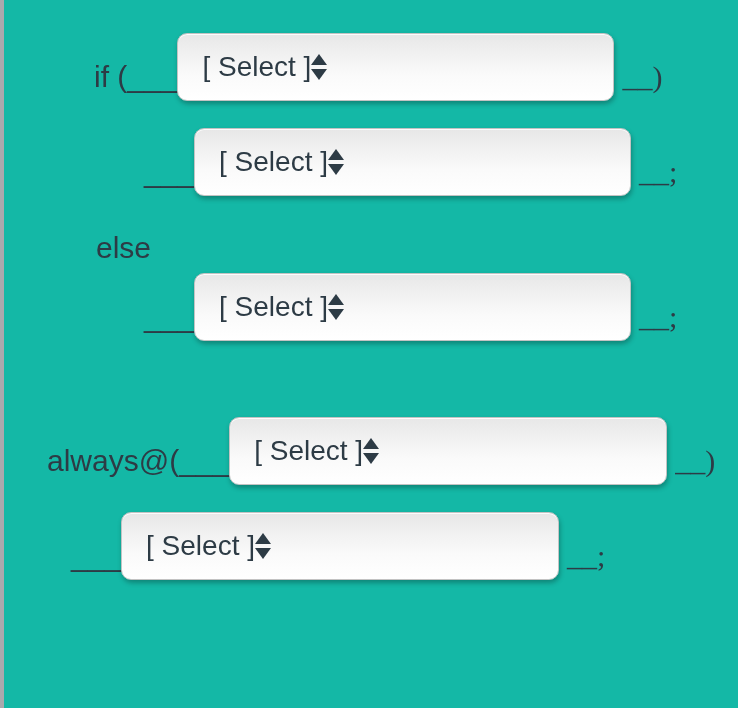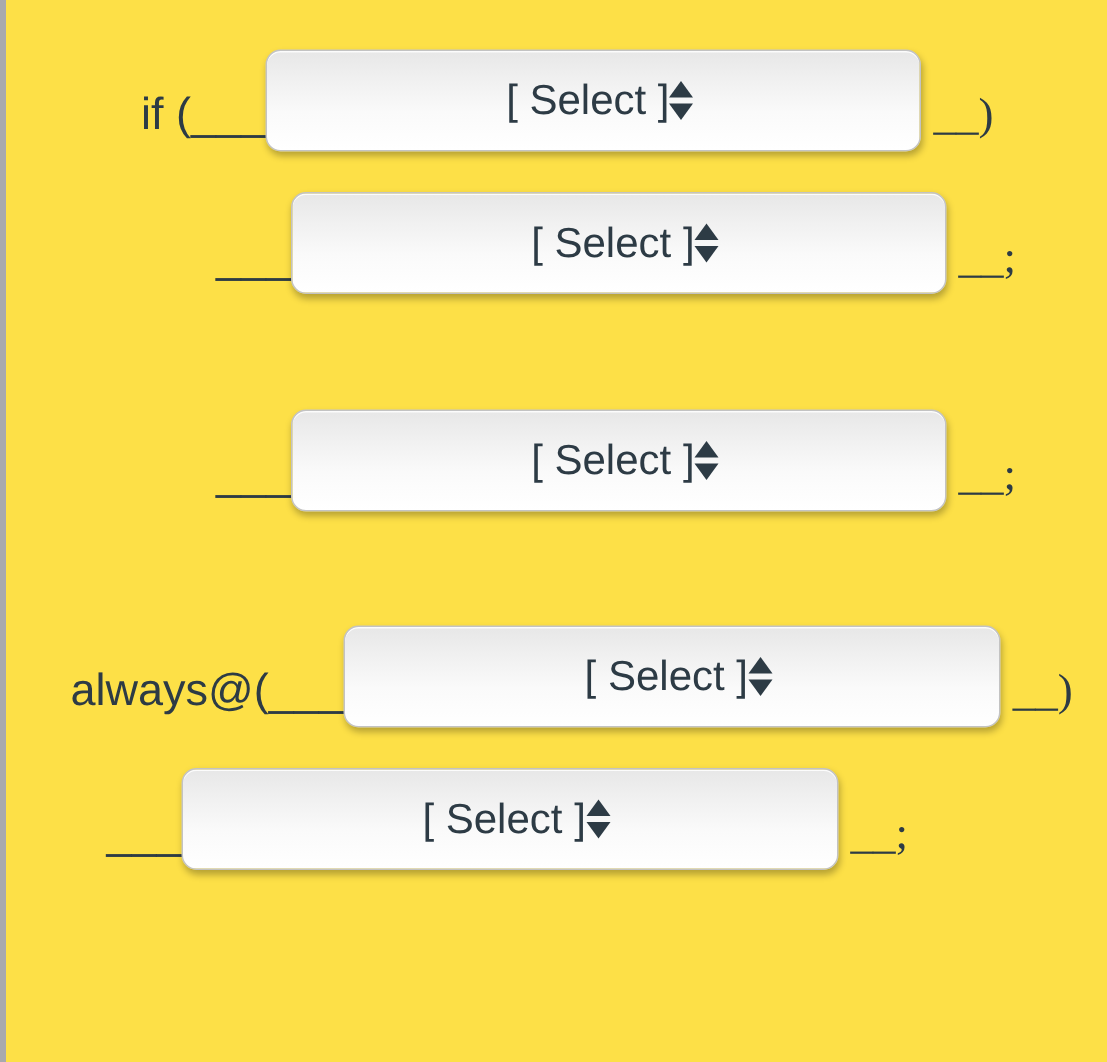--- a/index.html
+++ b/index.html
@@ -8,21 +8,21 @@
     background: #ffffff;
     font-family: "Liberation Sans", sans-serif;
     color: #2d3b45;
     overflow: hidden;
   }
   .panel {
     position: relative;
     width: 738px; height: 708px;
     box-sizing: border-box;
     border-left: 4px solid #a9a9ad;
-    background: #fde047;
+    background: #14b8a6;
   }
   .row {
     position: absolute;
     display: flex;
     align-items: flex-end;
     white-space: pre;
   }
   .code {
     font-size: 30px;
     line-height: 36px;
@@ -33,21 +33,21 @@
   .suffix { margin-left: 8px; font-family: Liberation Serif, serif; }
   .select-box {
     box-sizing: border-box;
     height: 68px;
     border: 1px solid #c3c3c3;
     border-radius: 10px;
     background: linear-gradient(180deg, #e7e7e7 0%, #f0f0f0 28%, #fafafa 62%, #ffffff 100%);
     box-shadow: 1px 3px 5px rgba(0,0,0,0.28), inset 0 1px 0 rgba(255,255,255,0.85);
     display: flex;
     align-items: center;
-    justify-content: center;
+    justify-content: flex-start;
     padding: 0 16px 0 24px;
     cursor: pointer;
   }
   .select-label {
     font-size: 28px;
     color: #2d3b45;
   }
   .arrows {
     display: flex;
     flex-direction: column;
@@ -83,20 +83,23 @@
 
   <div class="row" style="left:140px; top:128px;">
     <span class="code">___</span>
     <div class="select-box" style="width:437px;">
       <span class="select-label">[ Select ]</span>
       <span class="arrows"><i class="tri-up"></i><i class="tri-down"></i></span>
     </div>
     <span class="code suffix">__;</span>
   </div>
 
+  <div class="row" style="left:92px; top:230px;">
+    <span class="code">else</span>
+  </div>
 
   <div class="row" style="left:140px; top:273px;">
     <span class="code">___</span>
     <div class="select-box" style="width:437px;">
       <span class="select-label">[ Select ]</span>
       <span class="arrows"><i class="tri-up"></i><i class="tri-down"></i></span>
     </div>
     <span class="code suffix">__;</span>
   </div>
 

